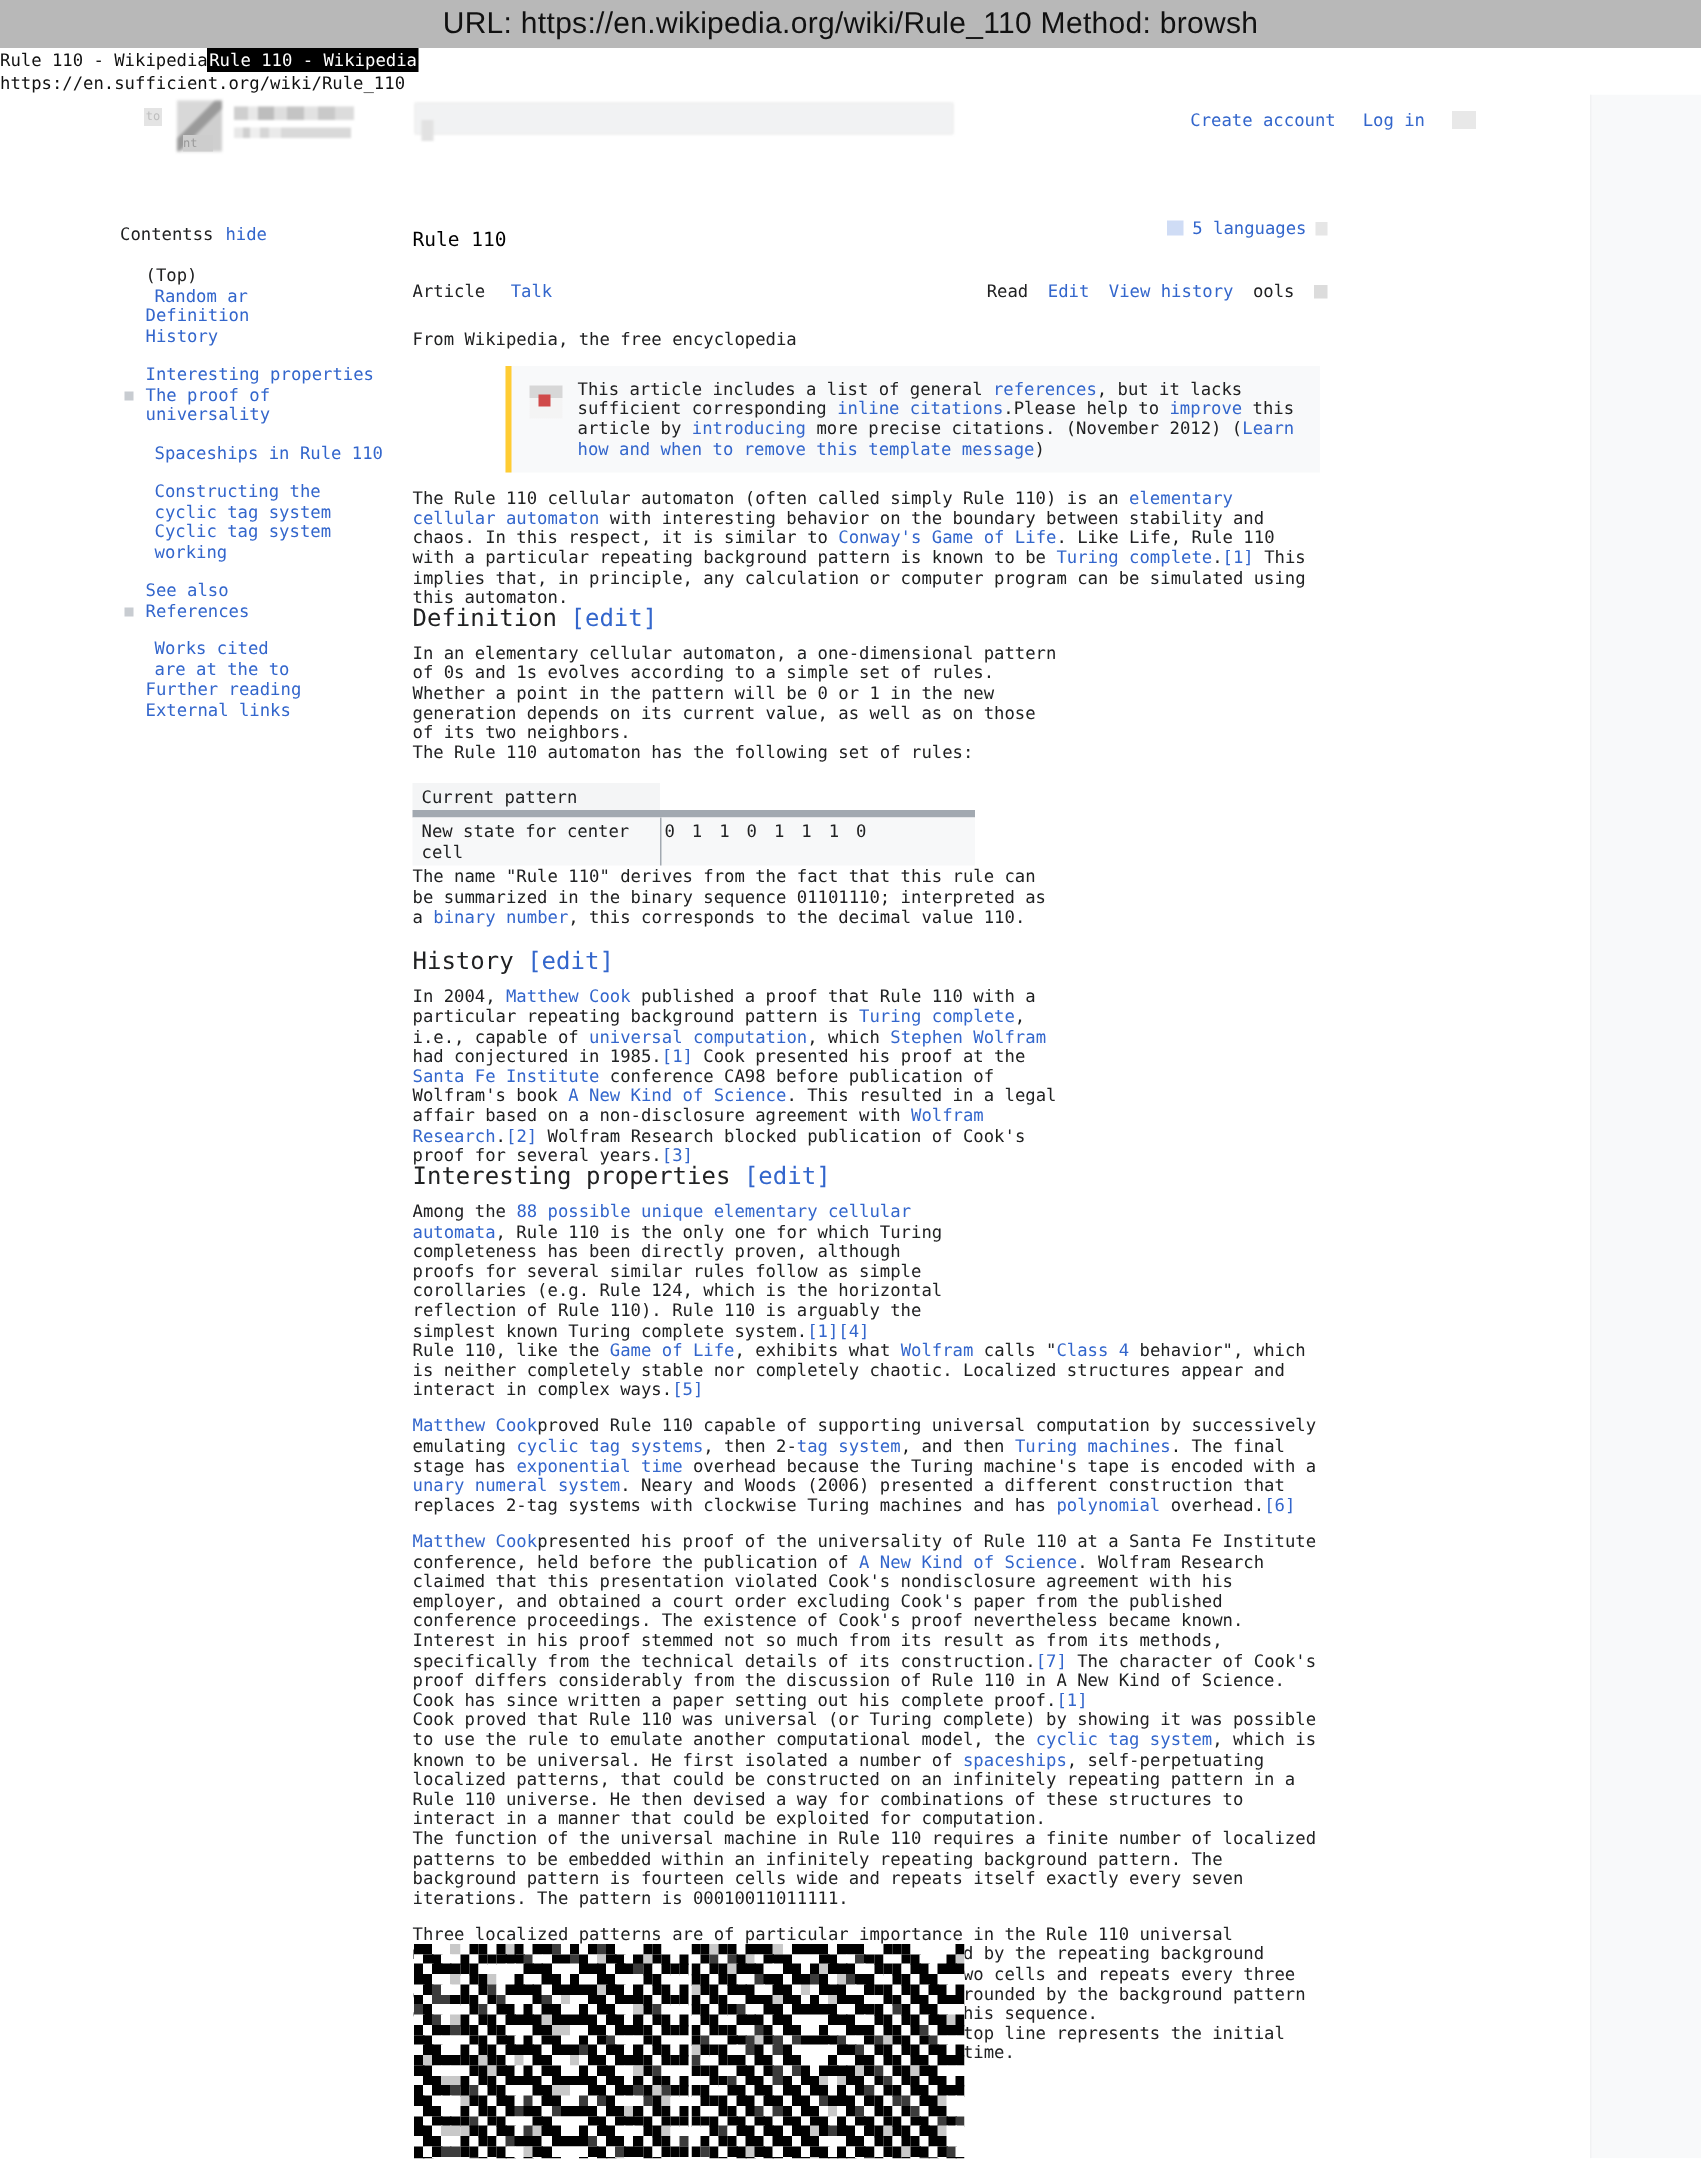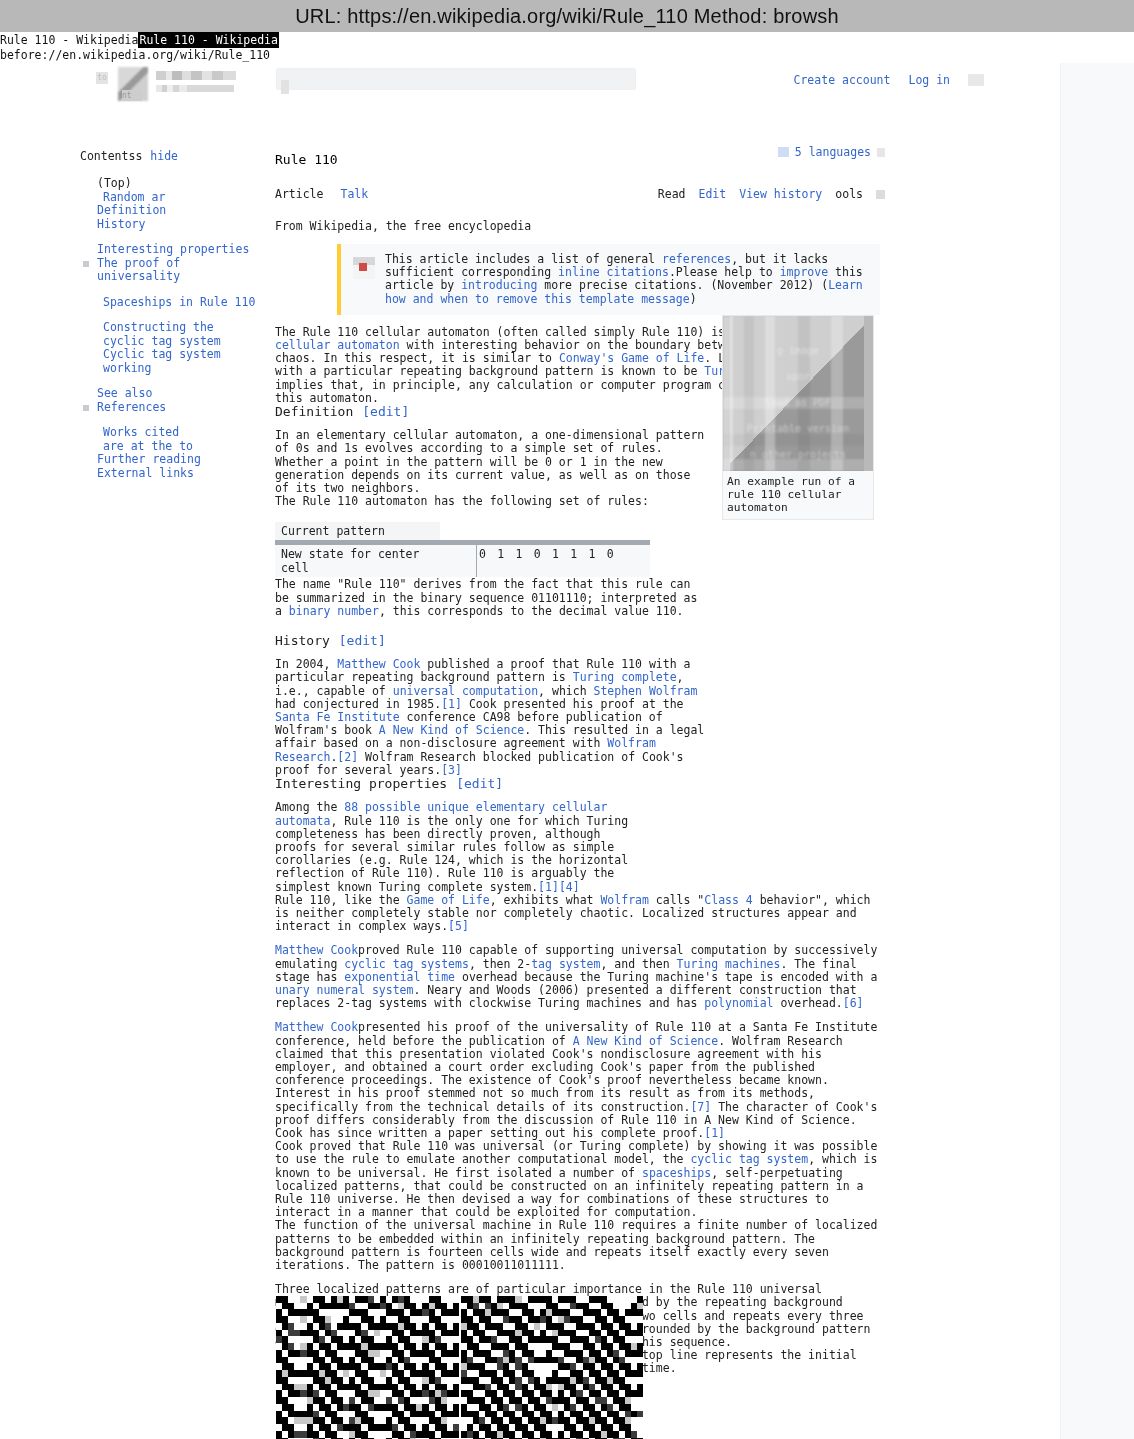--- a/index.html
+++ b/index.html
@@ -137,30 +137,30 @@
     width:22px; height:22px; margin:13px 10px 0 12px; flex:none;
     background:linear-gradient(180deg,#d7d7d7 0 38%, #f4f4f4 38% 100%);
     position:relative; filter:blur(.5px);
   }
   #notice .ico:after{ content:""; position:absolute; left:6px; top:6px; width:8px; height:8px; background:#d04a4a; }
   #notice .body { padding:9px 8px 9px 0; font-size:11.5px; line-height:13.2px; color:#202122; }
   a.l { color:#3366cc; text-decoration:none; }
 
   p.para { margin:11px 0 0 0; font-size:11.5px; line-height:13.2px; color:#202122; }
   p.para.tight { margin-top:0; }
-  h2.sec { margin:0; font-size:13px; font-weight:normal; color:#202122; line-height:13.2px; }
+  h2.sec { margin:0; font-size:16px; font-weight:normal; color:#202122; line-height:13.2px; }
   h2.sec .edit { color:#3366cc; margin-left:9px; }
 
   
   #rules { margin-top:14px; width:375px; font-size:11.5px; color:#202122; }
   #rules .r1 { display:flex; }
   #rules .r1 .k { flex:none; width:165px; background:#f4f5f6; padding:2px 0 2px 6px; }
   #rules .r1 .v { flex:1; padding:2px 0 2px 2px; border-left:1px solid #a2a9b1; letter-spacing:.5px; }
   #rules .bar { height:5px; background:#a2a9b1; width:100%; }
-  #rules .r2 { display:flex; background:#f7f8f9;gap:36px; }
+  #rules .r2 { display:flex; background:#f7f8f9; }
   #rules .r2 .k { flex:none; width:165px; padding:2px 0 2px 6px; }
   #rules .r2 .v { flex:1; padding:2px 0 2px 2px; border-left:1px solid #a2a9b1; letter-spacing:2.2px; }
 
   
   .figure { position:absolute; width:152px; background:#f8f9fa; border:1px solid #e8e8e8; }
   .figure .thumb { width:100%; display:block; }
   .figure .cap { font-size:11.2px; line-height:13px; color:#202122; padding:4px 3px 5px 4px; }
 
   #fig1 { left:722px; top:252px; }
   #fig1 .thumb { height:155px;
@@ -206,21 +206,21 @@
 
 <div id="url-banner">
   <div class="txt">URL: https://en.wikipedia.org/wiki/Rule_110 Method: browsh</div>
 </div>
 
 <div id="chrome">
   <div id="tabstrip">
     <span class="tab-ghost">Rule 110 - Wikipedia</span>
     <span class="tab-active">Rule 110 - Wikipedia</span>
   </div>
-  <div id="addressbar">before://en.wikipedia.org/wiki/Rule_110</div>
+  <div id="addressbar">https://en.sufficient.org/wiki/Rule_110</div>
 </div>
 
 <div id="viewport">
 
   <div id="rail-right"></div>
 
   <div id="wikihead">
     <div id="logo-blur">to</div>
     <div id="logo-mark"></div>
     <div id="logo-mark-sub">nt</div>
@@ -333,29 +333,20 @@
     <p class="para"><a class="l" href="#">Matthew Cook</a><span>presented his proof of the universality of Rule 110 at a Santa Fe Institute conference, held before the publication of </span><a class="l" href="#">A New Kind of Science</a><span>. Wolfram Research claimed that this presentation violated Cook's nondisclosure agreement with his employer, and obtained a court order excluding Cook's paper from the published conference proceedings. The existence of Cook's proof nevertheless became known. Interest in his proof stemmed not so much from its result as from its methods, specifically from the technical details of its construction.</span><a class="l" href="#">[7]</a><span> The character of Cook's proof differs considerably from the discussion of Rule 110 in A New Kind of Science. Cook has since written a paper setting out his complete proof.</span><a class="l" href="#">[1]</a></p>
 
     <p class="para tight"><span>Cook proved that Rule 110 was universal (or Turing complete) by showing it was possible to use the rule to emulate another computational model, the </span><a class="l" href="#">cyclic tag system</a><span>, which is known to be universal. He first isolated a number of </span><a class="l" href="#">spaceships</a><span>, self-perpetuating localized patterns, that could be constructed on an infinitely repeating pattern in a Rule 110 universe. He then devised a way for combinations of these structures to interact in a manner that could be exploited for computation.</span></p>
 
 
     <p class="para tight">The function of the universal machine in Rule 110 requires a finite number of localized patterns to be embedded within an infinitely repeating background pattern. The background pattern is fourteen cells wide and repeats itself exactly every seven iterations. The pattern is 00010011011111.</p>
     <p class="para">Three localized patterns are of particular importance in the Rule 110 universal machine. They are shown in the image below, surrounded by the repeating background pattern. The leftmost structure shifts to the right two cells and repeats every three generations. It comprises the sequence 0001110111 surrounded by the background pattern given above, as well as two different evolutions of this sequence.</p>
     <p class="para tight">In the figures, time elapses from top to bottom; the top line represents the initial state, and each following line the state at the next time.</p>
   </div>
 
-  <div class="figure" id="fig1">
-    <div class="thumb">
-      <div class="edgeL"></div>
-      <div class="noise"></div>
-      <div class="ghost">g image<br>xpor<br>load as PDF<br>Printable version<br>n other projects</div>
-      <div class="edge"></div>
-    </div>
-    <div class="cap">An example run of a rule 110 cellular automaton</div>
-  </div>
 
 
   <div id="auto-img">
     <div class="half" id="auto-left">
         <div style="position: absolute; left: 0px; top: 0px; width: 6.7px; height: 7.34074px; background: rgb(0, 0, 0);"></div>
         <div style="position: absolute; left: 6.1px; top: 0px; width: 6.7px; height: 7.34074px; background: rgb(0, 0, 0);"></div>
         <div style="position: absolute; left: 12.2px; top: 0px; width: 6.7px; height: 7.34074px; background: rgb(255, 255, 255);"></div>
         <div style="position: absolute; left: 18.3px; top: 0px; width: 6.7px; height: 7.34074px; background: rgb(255, 255, 255);"></div>
         <div style="position: absolute; left: 24.4px; top: 0px; width: 6.7px; height: 7.34074px; background: rgb(200, 200, 200);"></div>
         <div style="position: absolute; left: 30.5px; top: 0px; width: 6.7px; height: 7.34074px; background: rgb(255, 255, 255);"></div>

